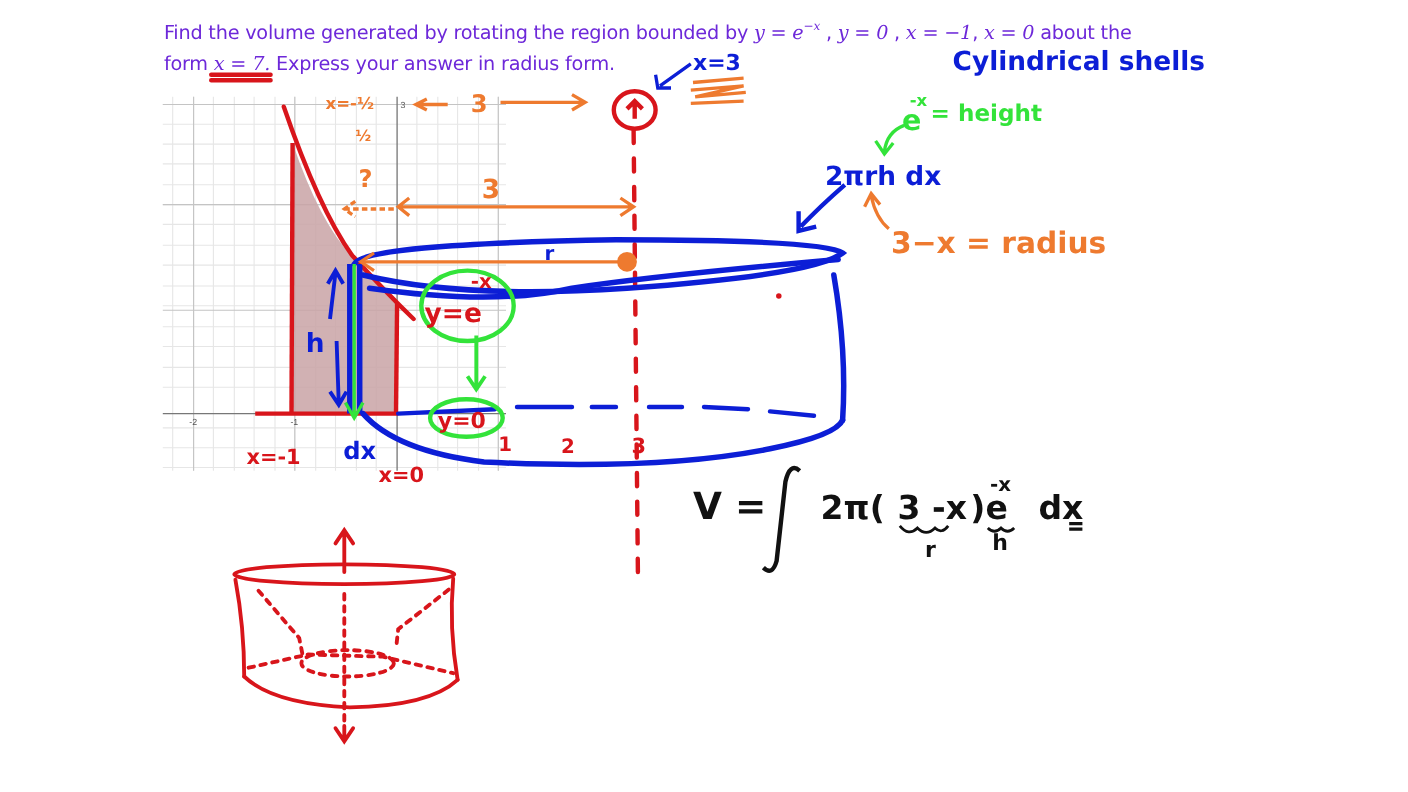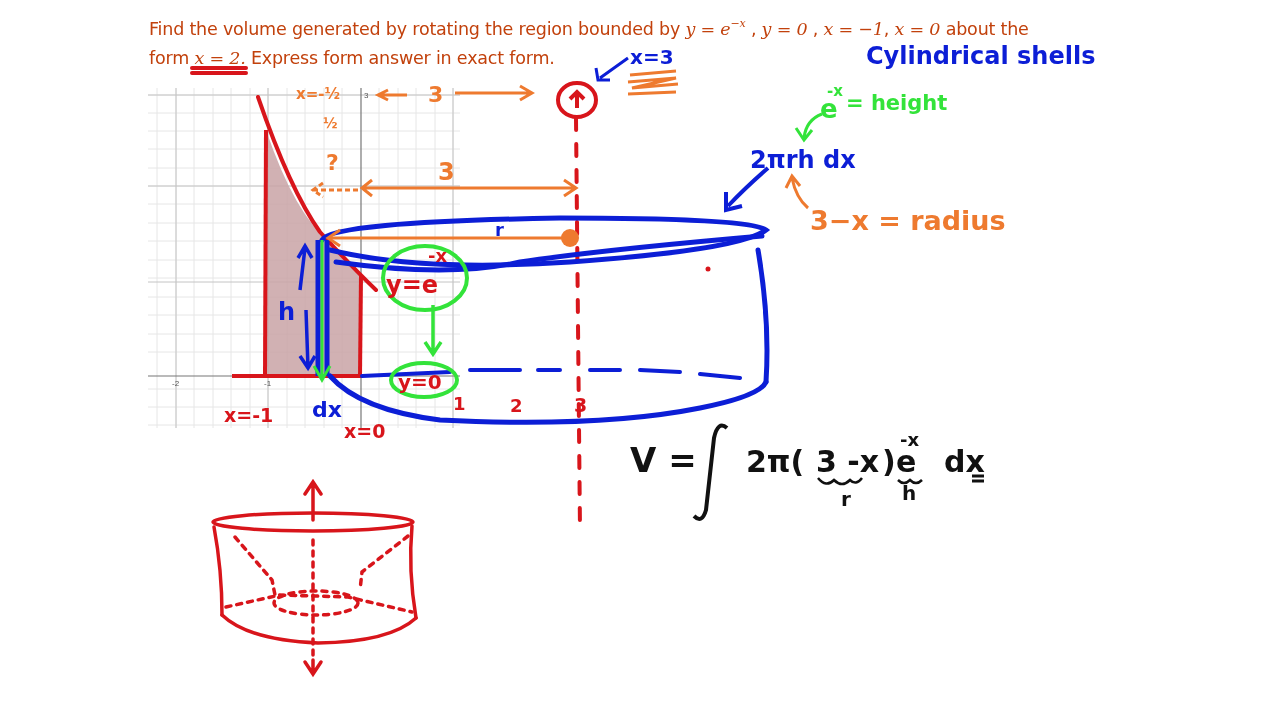--- a/index.html
+++ b/index.html
@@ -1,36 +1,36 @@
 <!DOCTYPE html>
 <html><head>
 <meta charset="utf-8">
 <style>
   html, body { margin:0; padding:0; background:#ffffff; }
   body { width:1280px; height:720px; position:relative; overflow:hidden; font-family:"Liberation Sans", sans-serif; }
-  .problem { position:absolute; left:149px; top:9px; width:990px; font-family:"DejaVu Sans", sans-serif; font-size:17.5px; line-height:29px; color:#c2410c; letter-spacing:-0.2px; }
+  .problem { position:absolute; left:149px; top:9px; width:990px; font-family:"DejaVu Sans", sans-serif; font-size:17.5px; line-height:29px; color:#6d28d9; letter-spacing:-0.2px; }
   .math { font-family:"DejaVu Serif", serif; font-style:italic; }
   .math .up { font-size:11px; vertical-align:8px; }
   svg.canvas { position:absolute; left:0; top:0; }
   .hw { font-family:"DejaVu Sans", sans-serif; font-weight:bold; }
   .tick { font-family:"Liberation Sans", sans-serif; font-size:8px; fill:#555; }
 </style>
 </head>
 <body>
 
 <div class="problem">
   <span>Find the volume generated by rotating the region bounded by</span>
   <span class="math"><span>y = e</span><span class="up">−x</span></span> ,
   <span class="math">y = 0</span> ,
   <span class="math">x = −1</span>,
   <span class="math">x = 0</span>
   <span>about the</span><br>
   <span>form</span>
-  <span class="math">x = 2.</span>
-  <span>Express form answer in exact form.</span>
+  <span class="math">x = 7.</span>
+  <span>Express your answer in radius form.</span>
 </div>
 
 <svg class="canvas" width="1280" height="720" viewBox="0 0 1280 720">
 
   <g>
     <path d="M192 68 L246 68 M192 73 L246 73" stroke="#d8151b" stroke-width="4" stroke-linecap="round"></path>
   </g>
 
   <g stroke="#e6e6e6" stroke-width="1">
     <path d="M148 95H460 M148 113H460 M148 131H460 M148 149H460 M148 168H460 M148 186H460 M148 204H460 M148 223H460 M148 241H460 M148 260H460 M148 278H460 M148 297H460 M148 315H460 M148 334H460 M148 352H460 M148 389H460 M148 407H460 M148 425H460"></path>

